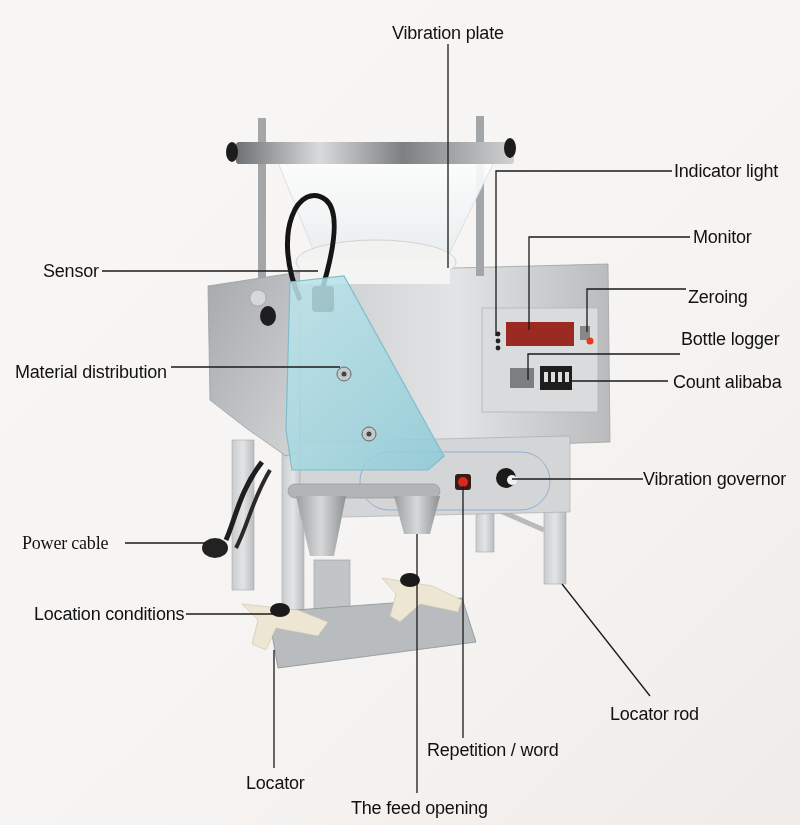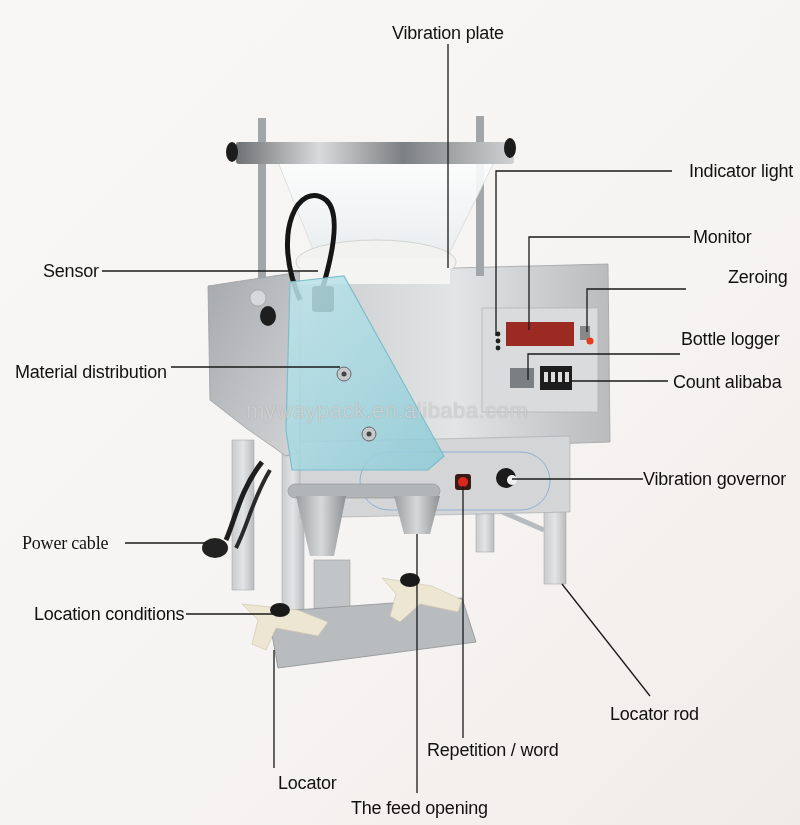--- a/index.html
+++ b/index.html
@@ -146,31 +146,30 @@
       <polyline points="463,486 463,738"></polyline>
       <polyline points="417,534 417,793"></polyline>
       <polyline points="274,650 274,768"></polyline>
       <polyline points="186,614 278,614"></polyline>
       <polyline points="125,543 206,543"></polyline>
       <polyline points="171,367 340,367"></polyline>
       <polyline points="102,271 318,271"></polyline>
     </g>
   </svg>
 
-  <div class="watermark" style="left:246px; top:398px;">mywaypack.en.alibaba.com</div>
 
   <div class="label" style="left:392px; top:24px;">Vibration plate</div>
-  <div class="label" style="left:689px; top:162px;text-align:center;">Indicator light</div>
+  <div class="label" style="left:674px; top:162px;text-align:center;">Indicator light</div>
   <div class="label" style="left:693px; top:228px;">Monitor</div>
-  <div class="label" style="left:688px; top:268px;margin-left:40px;">Zeroing</div>
+  <div class="label" style="left:688px; top:288px;">Zeroing</div>
   <div class="label" style="left:681px; top:330px;">Bottle logger</div>
   <div class="label" style="left:673px; top:373px;">Count alibaba</div>
   <div class="label" style="left:643px; top:470px;">Vibration governor</div>
   <div class="label" style="left:610px; top:705px;">Locator rod</div>
   <div class="label" style="left:427px; top:741px;">Repetition / word</div>
   <div class="label" style="left:351px; top:799px;">The feed opening</div>
-  <div class="label" style="left:246px; top:774px;margin-left:32px;">Locator</div>
+  <div class="label" style="left:246px; top:774px;">Locator</div>
   <div class="label" style="left:34px;  top:605px;">Location conditions</div>
   <div class="label" style="left:22px;  top:534px;font-family:Liberation Serif, serif;">Power cable</div>
   <div class="label" style="left:15px;  top:363px;">Material distribution</div>
   <div class="label" style="left:43px;  top:262px;">Sensor</div>
 
 </div>
 
 </body></html>

